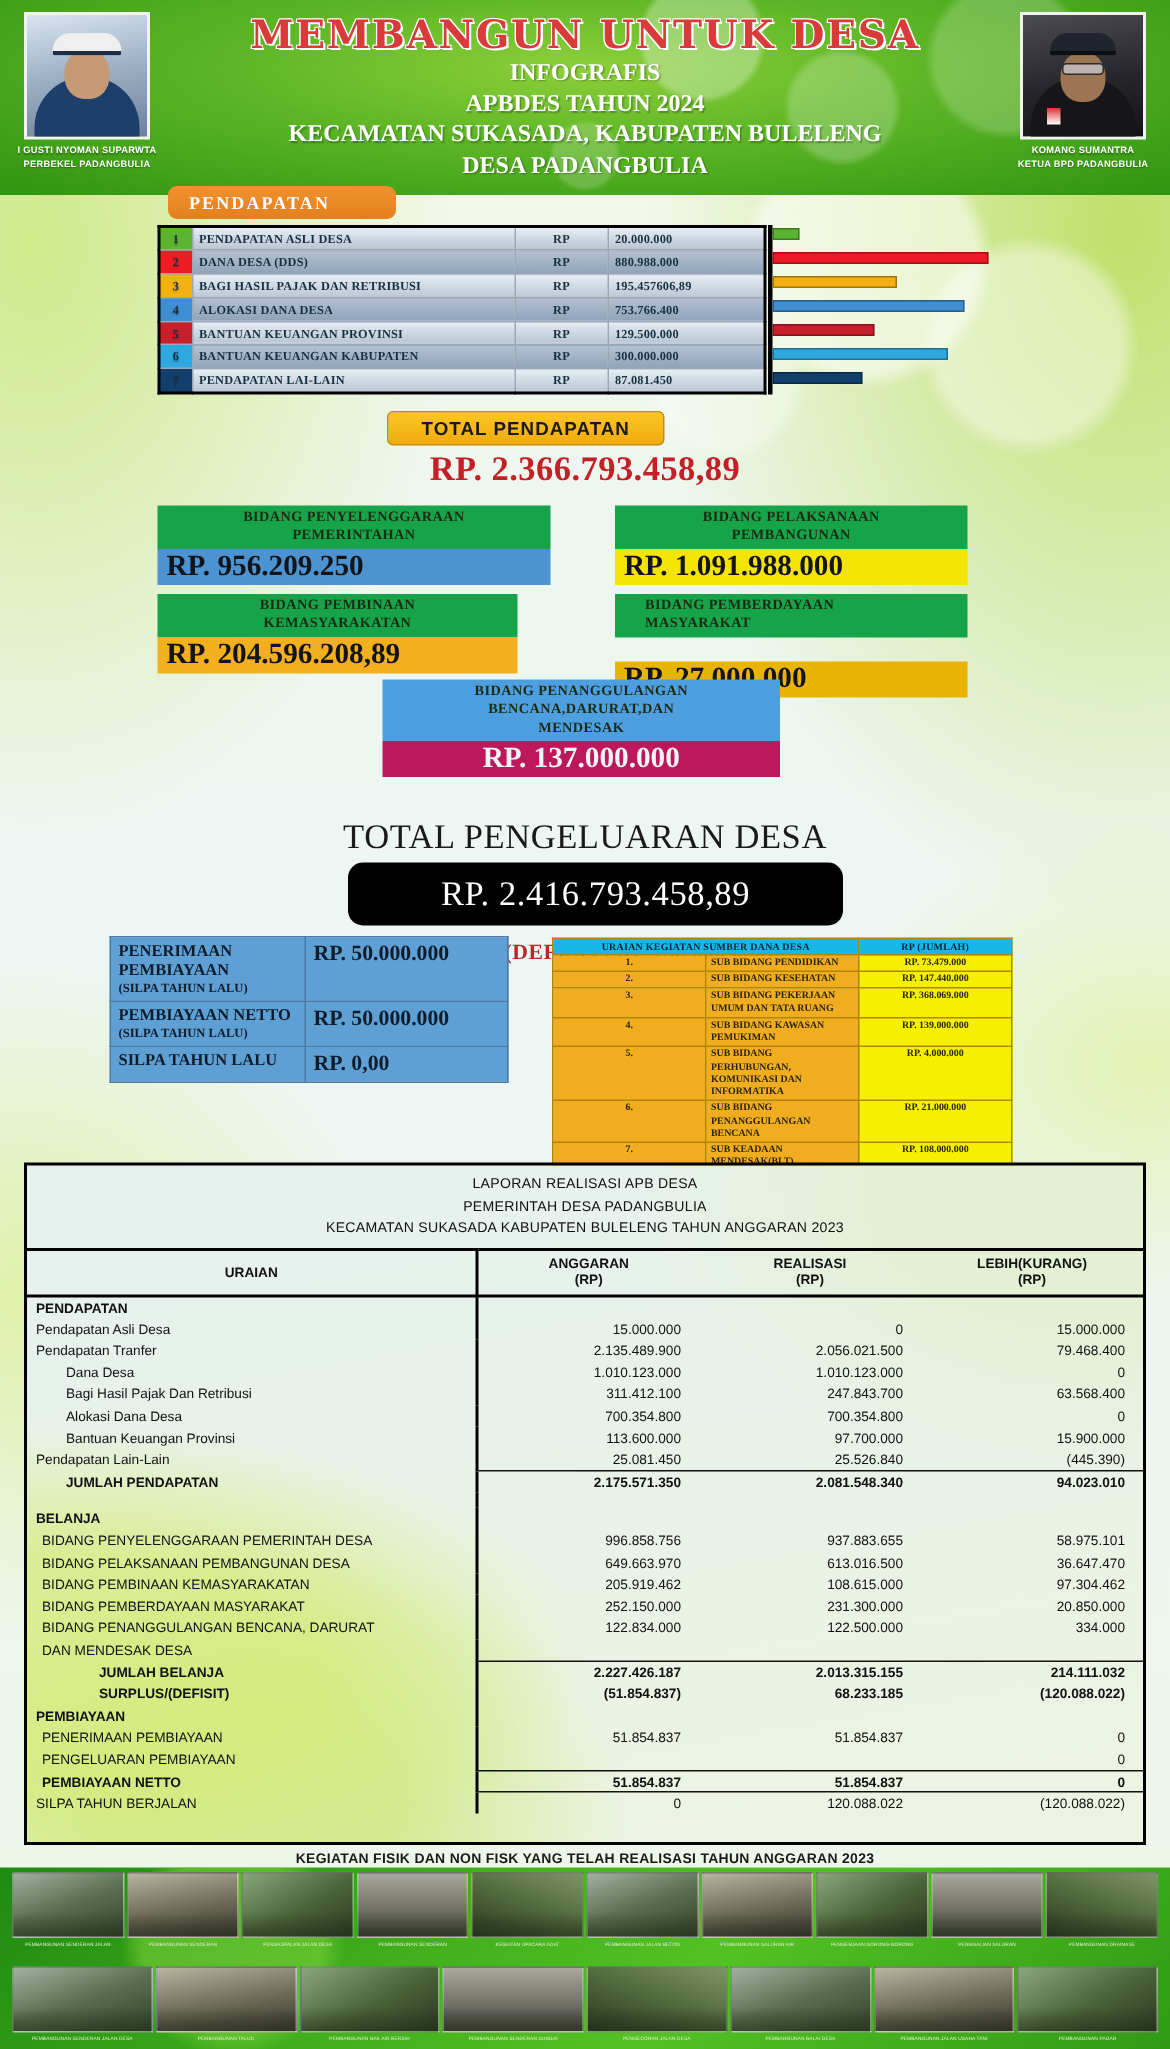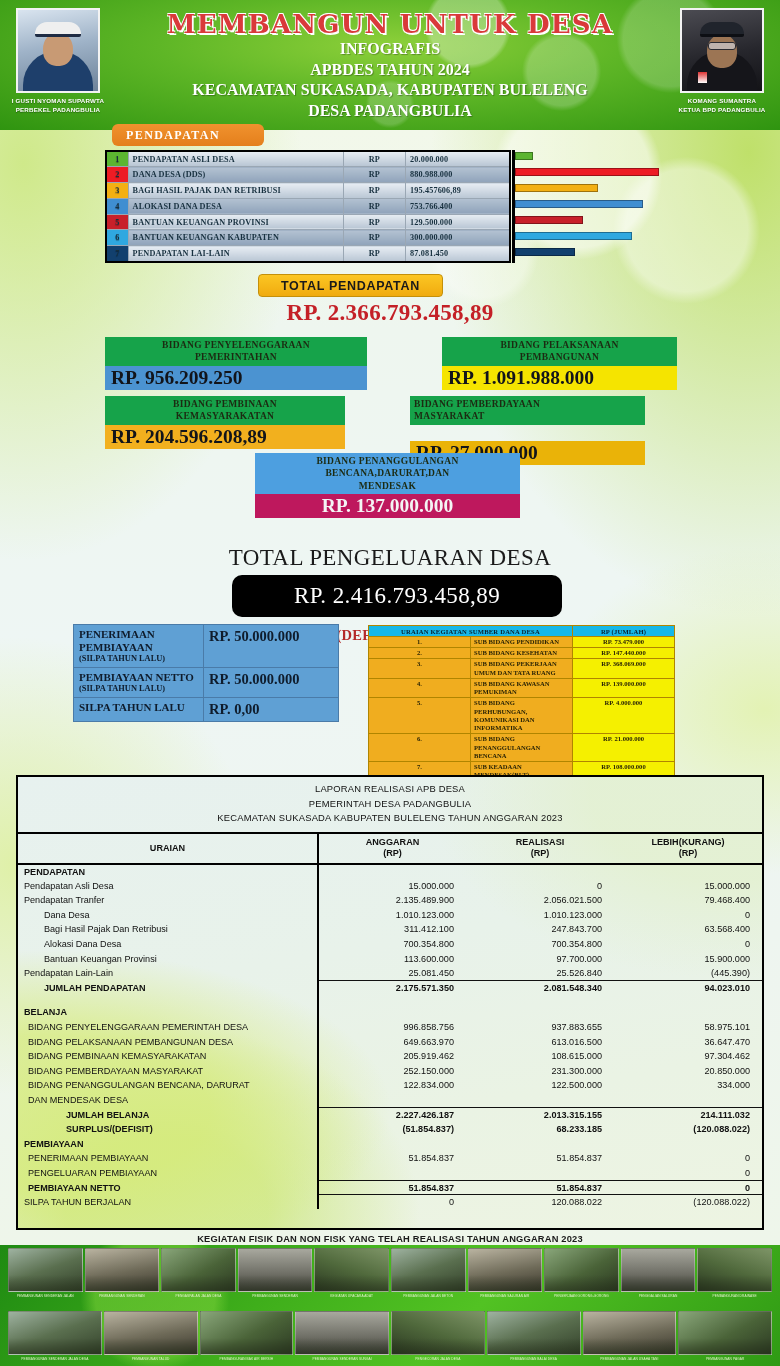--- a/index.html
+++ b/index.html
@@ -137,26 +137,26 @@
     font-family: "Liberation Serif", serif; font-size: 9.5px; font-weight: 700;
     line-height: 1.3; padding: 2px 2px; letter-spacing: .3px;
   }
   .bidang .b-val {
     font-family: "Liberation Serif", serif; font-size: 19.5px; font-weight: 700;
     color: #12141a; padding: 0 6px; line-height: 1.25; white-space: nowrap;
   }
 
   #bidang1 { left: 105px; top: 337px; width: 262px; }
   #bidang1 .b-val { background: #4b93d1; text-align: left; }
-  #bidang2 { left: 410px; top: 337px; width: 235px; margin-left: 32px; }
+  #bidang2 { left: 410px; top: 337px; width: 235px; }
   #bidang2 .b-val { background: #f5e400; text-align: left; }
   #bidang3 { left: 105px; top: 396px; width: 240px; }
   #bidang3 .b-val { background: #f2b01e; text-align: left; }
   #bidang4 { left: 410px; top: 396px; width: 235px; }
-  #bidang4 .b-head { text-align: left; padding-left: 4px; }
+  #bidang4 .b-head { text-align: left; padding-left: 20px; }
   #bidang4 .b-val { background: #eab308; text-align: left; margin-top: 16px; }
   #bidang5 { left: 255px; top: 453px; width: 265px; }
   #bidang5 .b-head { background: #4d9fe0; }
   #bidang5 .b-val { background: #be185d; text-align: center; color: #f4f4f4; }
 
   .total-out-label {
     position: absolute; left: 0; top: 545px; width: 780px; text-align: center;
     font-family: "Liberation Serif", serif; font-size: 23px; color: #1a1a1a;
     letter-spacing: .4px;
   }

